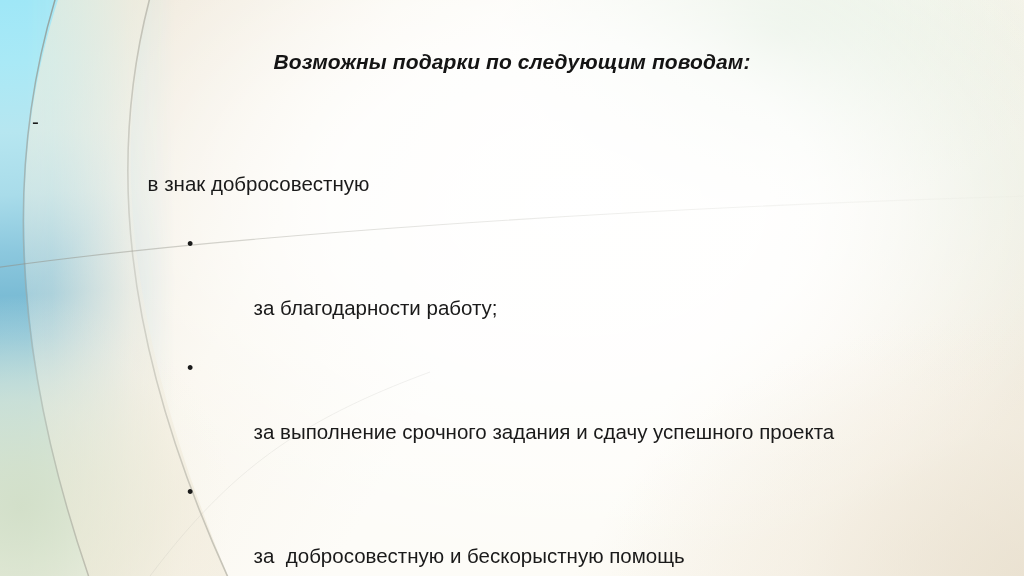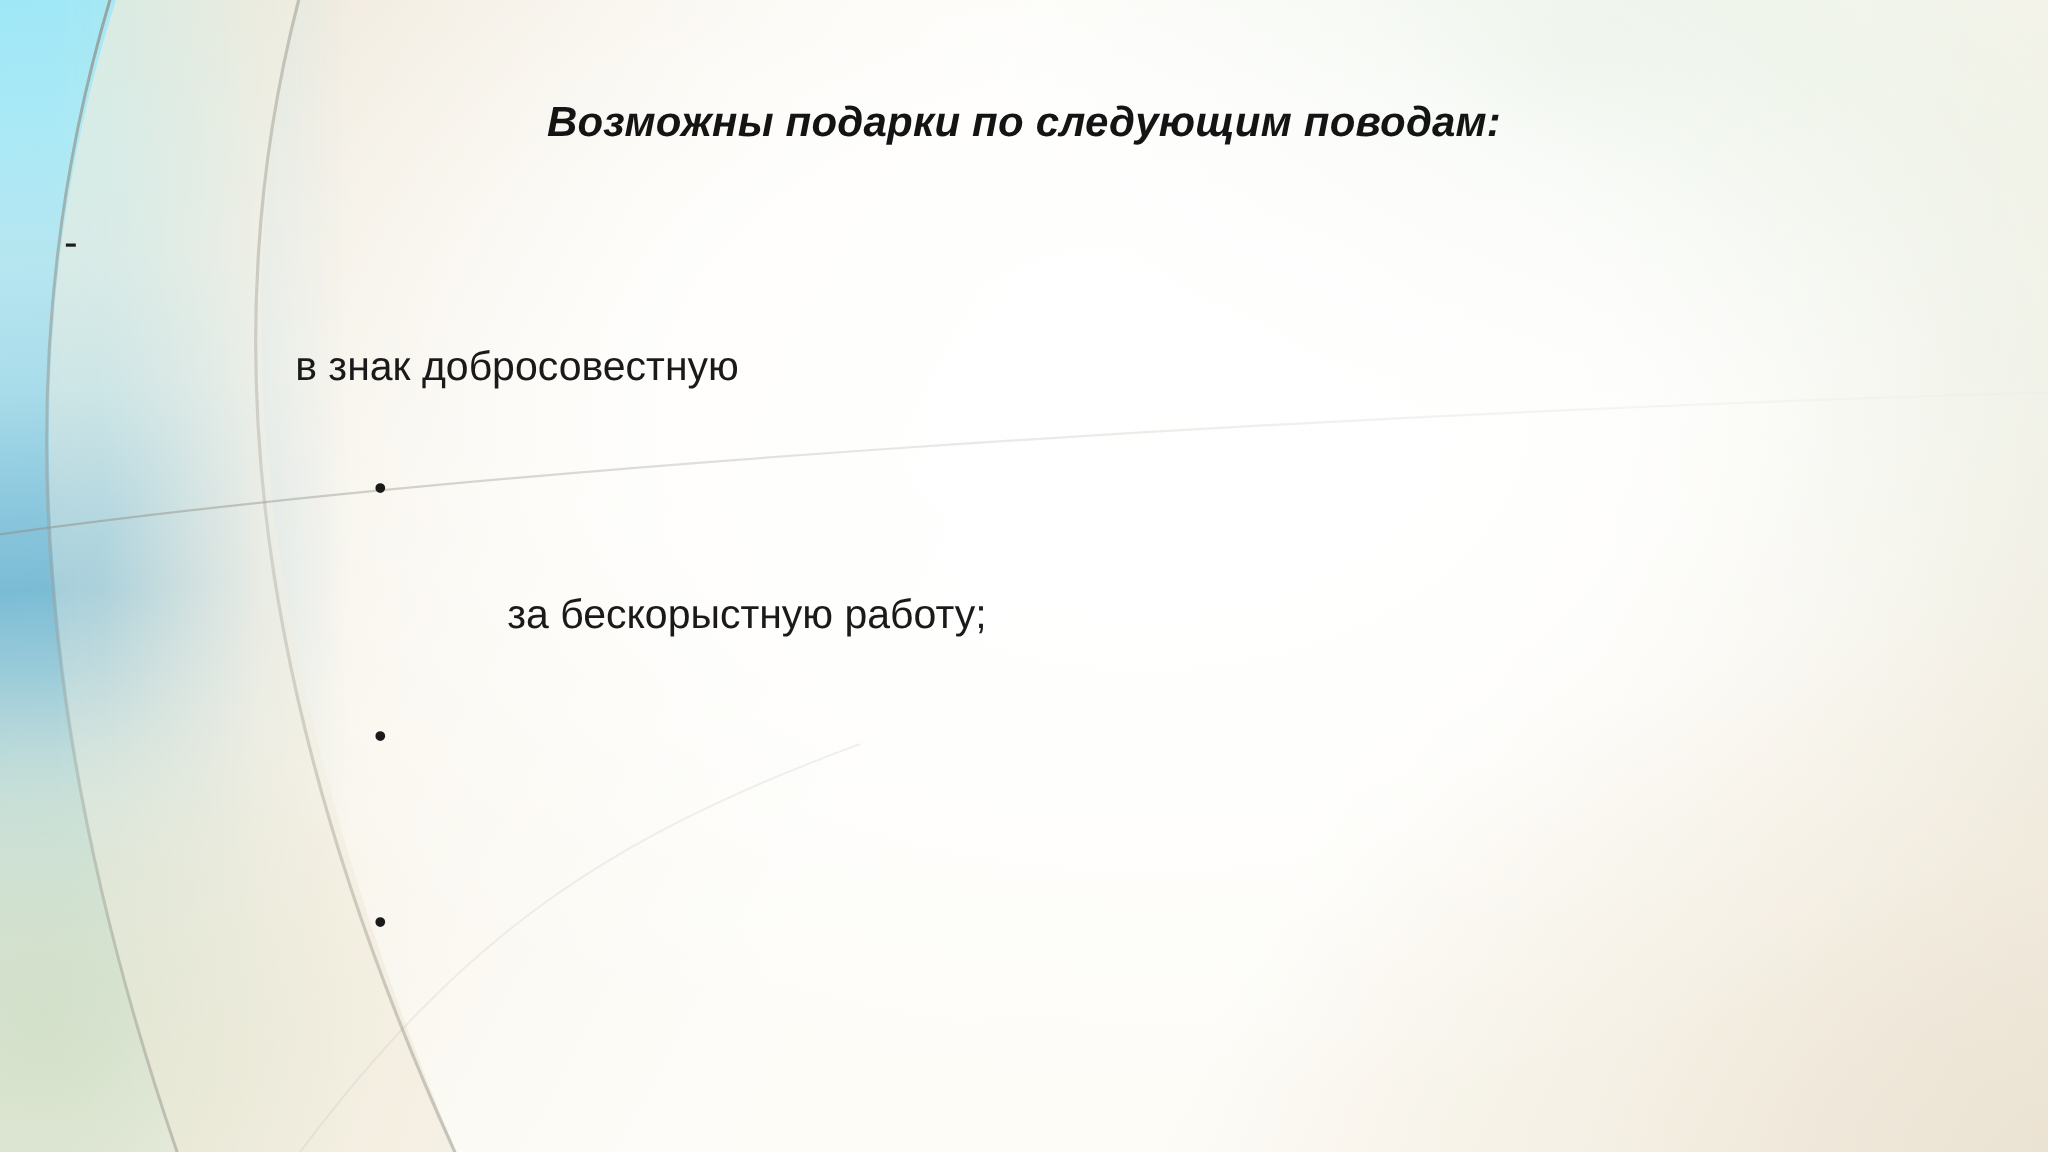--- a/index.html
+++ b/index.html
@@ -233,26 +233,28 @@
 
     <div class="body-block">
 
       <div class="lvl1">
         <span class="mark">-</span>
         <span>в знак добросовестную</span>
       </div>
 
       <div class="lvl2">
         <span class="mark">•</span>
-        <span>за бескорыстную работу;</span>
+        <span>за благодарности работу;</span>
       </div>
 
       <div class="lvl2">
         <span class="mark">•</span>
+        <span>за выполнение срочного задания и сдачу успешного проекта</span>
       </div>
 
       <div class="lvl2">
         <span class="mark">•</span>
+        <span>за  добросовестную и бескорыстную помощь</span>
       </div>
 
     </div>
   </div>
 </div>
 
 </body></html>

